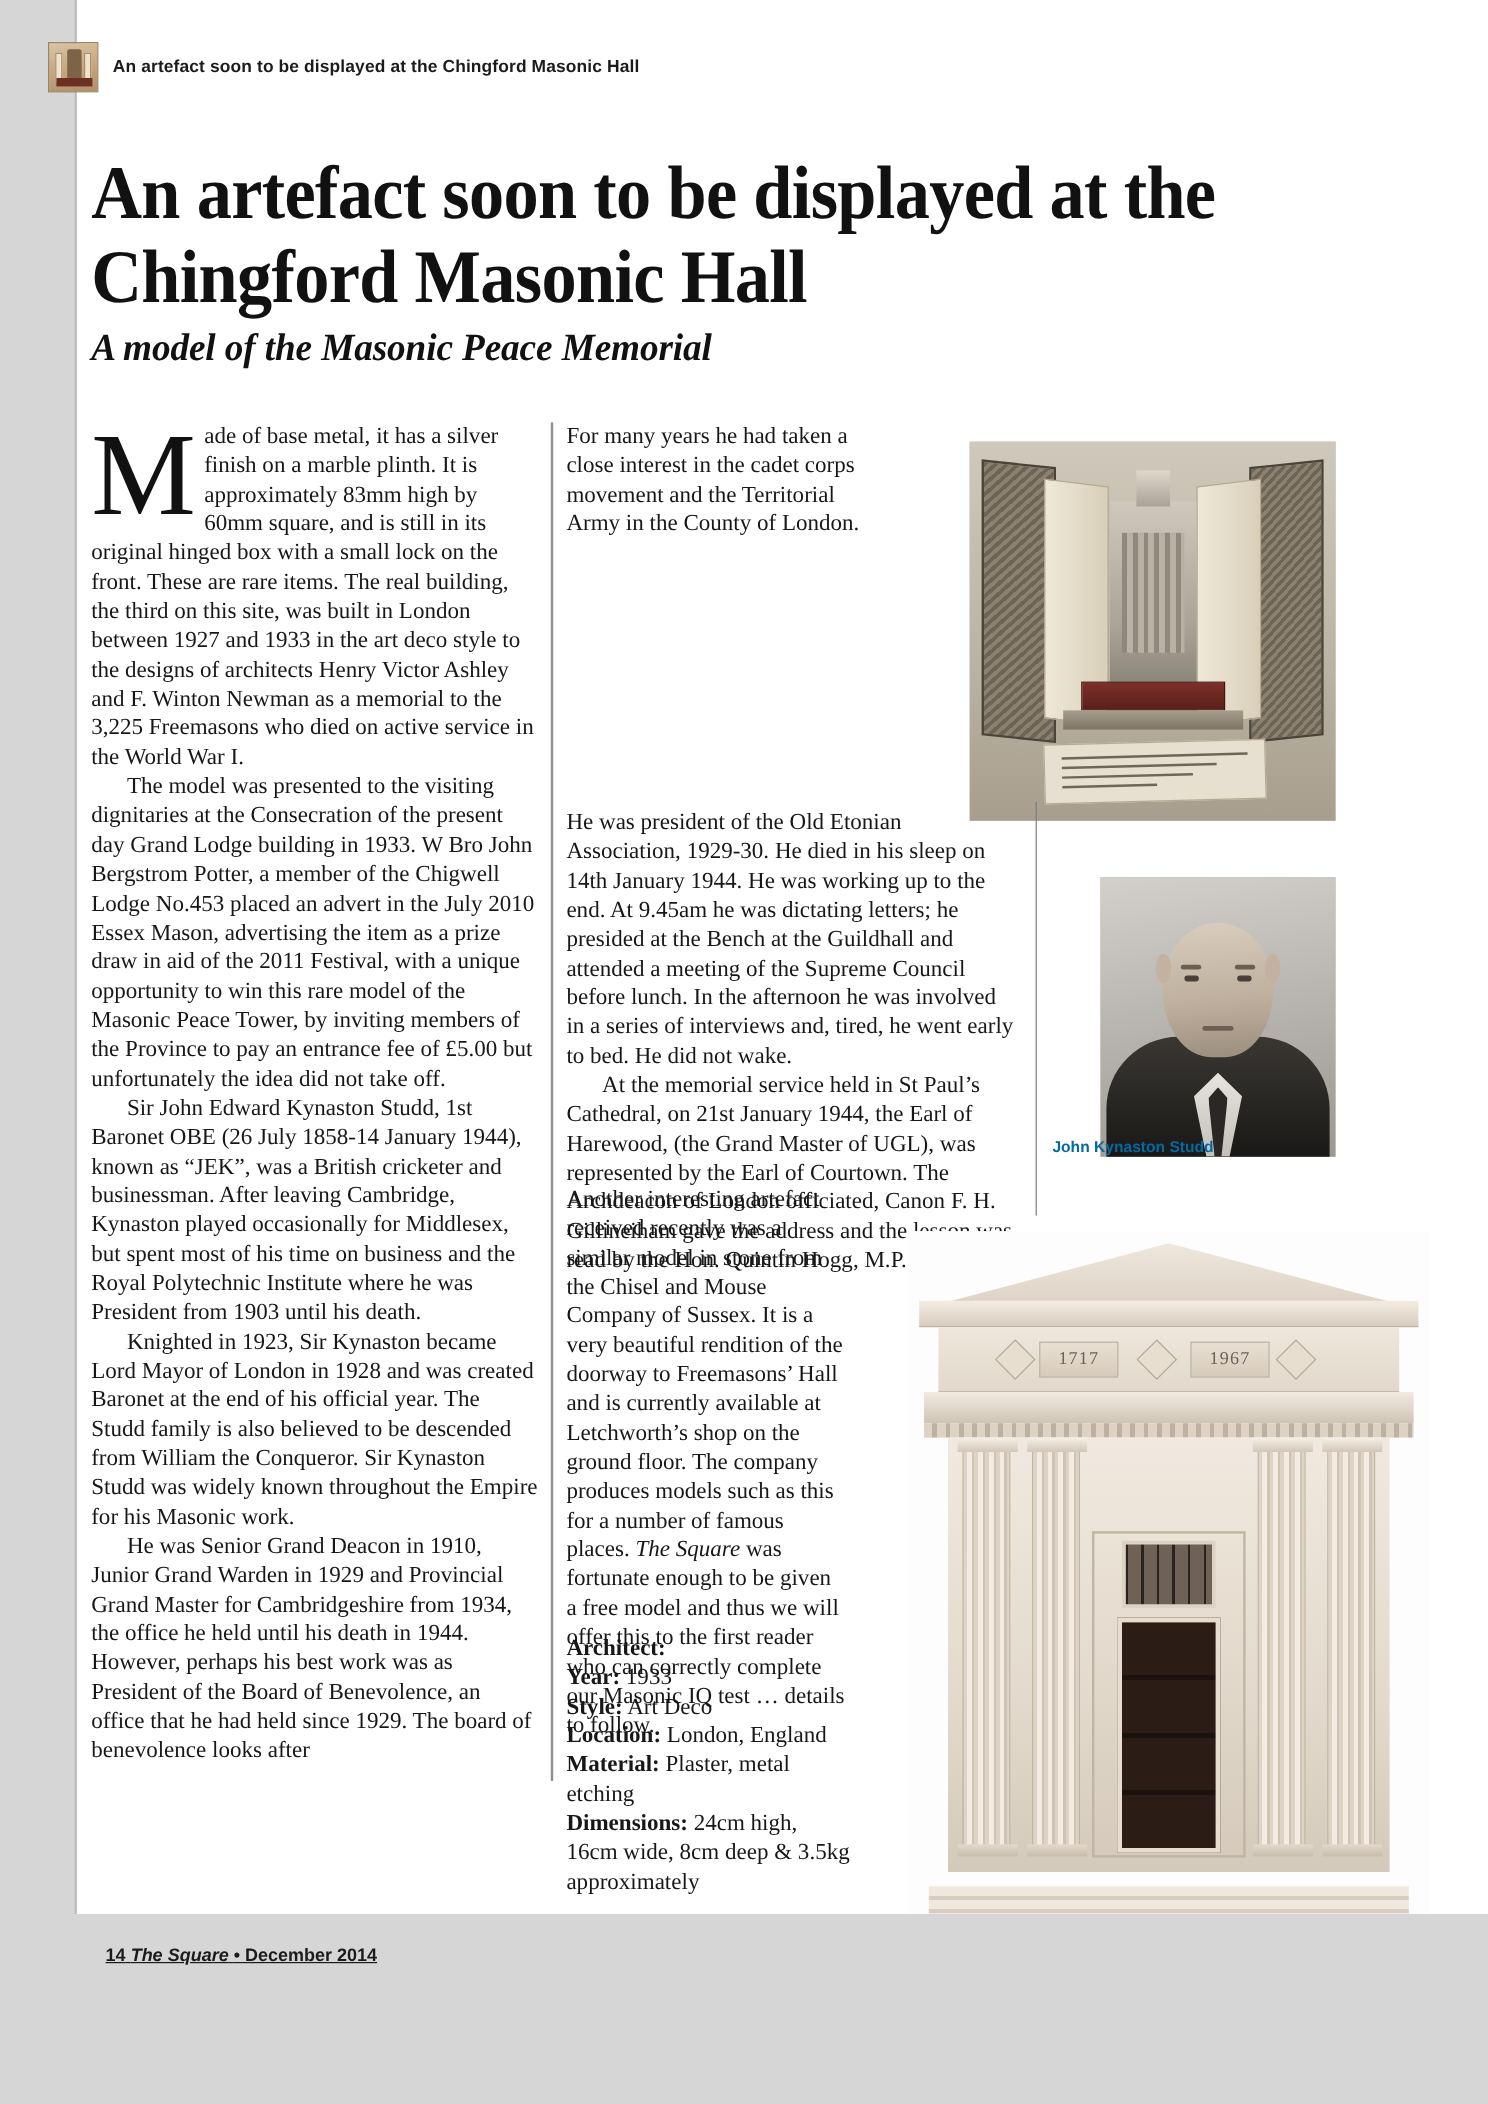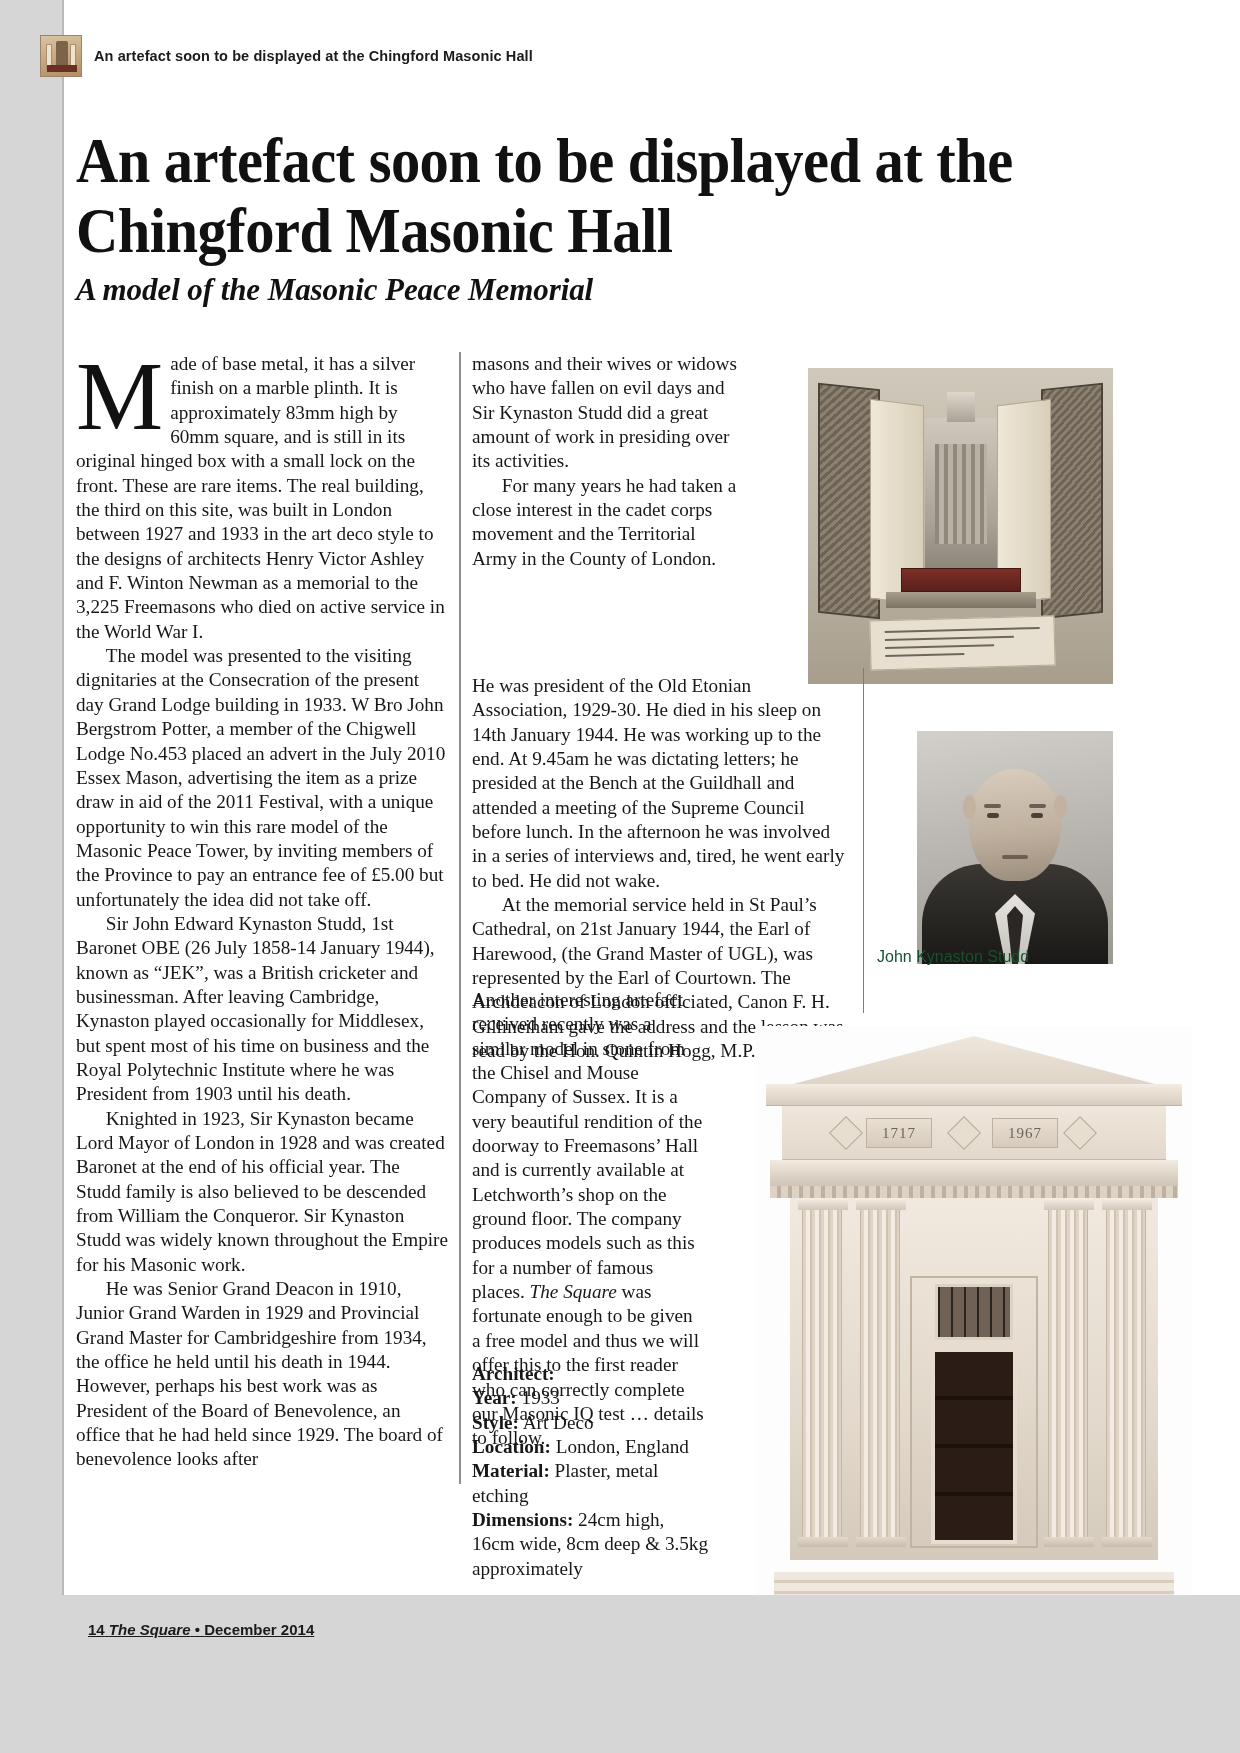--- a/index.html
+++ b/index.html
@@ -282,23 +282,23 @@
   .pp-brow-r { right: 67px; }
   .pp-mouth {
     position: absolute; left: 50%; top: 124px; transform: translateX(-50%);
     width: 26px; height: 4px; background: #6e5e52; border-radius: 2px;
   }
   .caption {
     position: absolute;
     left: 877px; top: 948px;
     width: 230px;
     font-family: "Liberation Sans", sans-serif;
-    font-weight: normal;
-    font-size: 16px;
-    color: #14532d;
+    font-weight: bold;
+    font-size: 13px;
+    color: #0369a1;
   }
 
   
   .leader {
     position: absolute;
     left: 863px; top: 668px;
     width: 1.4px; height: 345px;
     background: #7d7d7d;
   }
 
@@ -454,21 +454,20 @@
 
 <div class="col col-1">
   <p><span class="dropcap">M</span><span>ade of base metal, it has a silver finish on a marble plinth. It is approximately 83mm high by 60mm square, and is still in its original hinged box with a small lock on the front. These are rare items. The real building, the third on this site, was built in London between 1927 and 1933 in the art deco style to the designs of architects Henry Victor Ashley and F. Winton Newman as a memorial to the 3,225 Freemasons who died on active service in the World War I.</span></p>
   <p>The model was presented to the visiting dignitaries at the Consecration of the present day Grand Lodge building in 1933. W Bro John Bergstrom Potter, a member of the Chigwell Lodge No.453 placed an advert in the July 2010 Essex Mason, advertising the item as a prize draw in aid of the 2011 Festival, with a unique opportunity to win this rare model of the Masonic Peace Tower, by inviting members of the Province to pay an entrance fee of £5.00 but unfortunately the idea did not take off.</p>
   <p>Sir John Edward Kynaston Studd, 1st Baronet OBE (26 July 1858-14 January 1944), known as “JEK”, was a British cricketer and businessman. After leaving Cambridge, Kynaston played occasionally for Middlesex, but spent most of his time on business and the Royal Polytechnic Institute where he was President from 1903 until his death.</p>
   <p>Knighted in 1923, Sir Kynaston became Lord Mayor of London in 1928 and was created Baronet at the end of his official year. The Studd family is also believed to be descended from William the Conqueror. Sir Kynaston Studd was widely known throughout the Empire for his Masonic work.</p>
   <p>He was Senior Grand Deacon in 1910, Junior Grand Warden in 1929 and Provincial Grand Master for Cambridgeshire from 1934, the office he held until his death in 1944. However, perhaps his best work was as President of the Board of Benevolence, an office that he had held since 1929. The board of benevolence looks after</p>
 </div>
 
 <div class="col col-2">
-  <p>masons and their wives or widows who have fallen on evil days and Sir Kynaston Studd did a great amount of work in presiding over its activities.</p>
   <p>For many years he had taken a close interest in the cadet corps movement and the Territorial Army in the County of London.</p>
 </div>
 
 <div class="col col-2-wide">
   <p>He was president of the Old Etonian Association, 1929-30. He died in his sleep on 14th January 1944. He was working up to the end. At 9.45am he was dictating letters; he presided at the Bench at the Guildhall and attended a meeting of the Supreme Council before lunch. In the afternoon he was involved in a series of interviews and, tired, he went early to bed. He did not wake.</p>
   <p>At the memorial service held in St Paul’s Cathedral, on 21st January 1944, the Earl of Harewood, (the Grand Master of UGL), was represented by the Earl of Courtown. The Archdeacon of London officiated, Canon F. H. Gillineiham gave the address and the lesson was read by the Hon. Quintin Hogg, M.P.</p>
 </div>
 
 <div class="col col-2-narrow">
   <p><span>Another interesting artefact received recently was a similar model in stone from the Chisel and Mouse Company of Sussex. It is a very beautiful rendition of the doorway to Freemasons’ Hall and is currently available at Letchworth’s shop on the ground floor. The company produces models such as this for a number of famous places. </span><i>The Square</i><span> was fortunate enough to be given a free model and thus we will offer this to the first reader who can correctly complete our Masonic IQ test … details to follow.</span></p>

